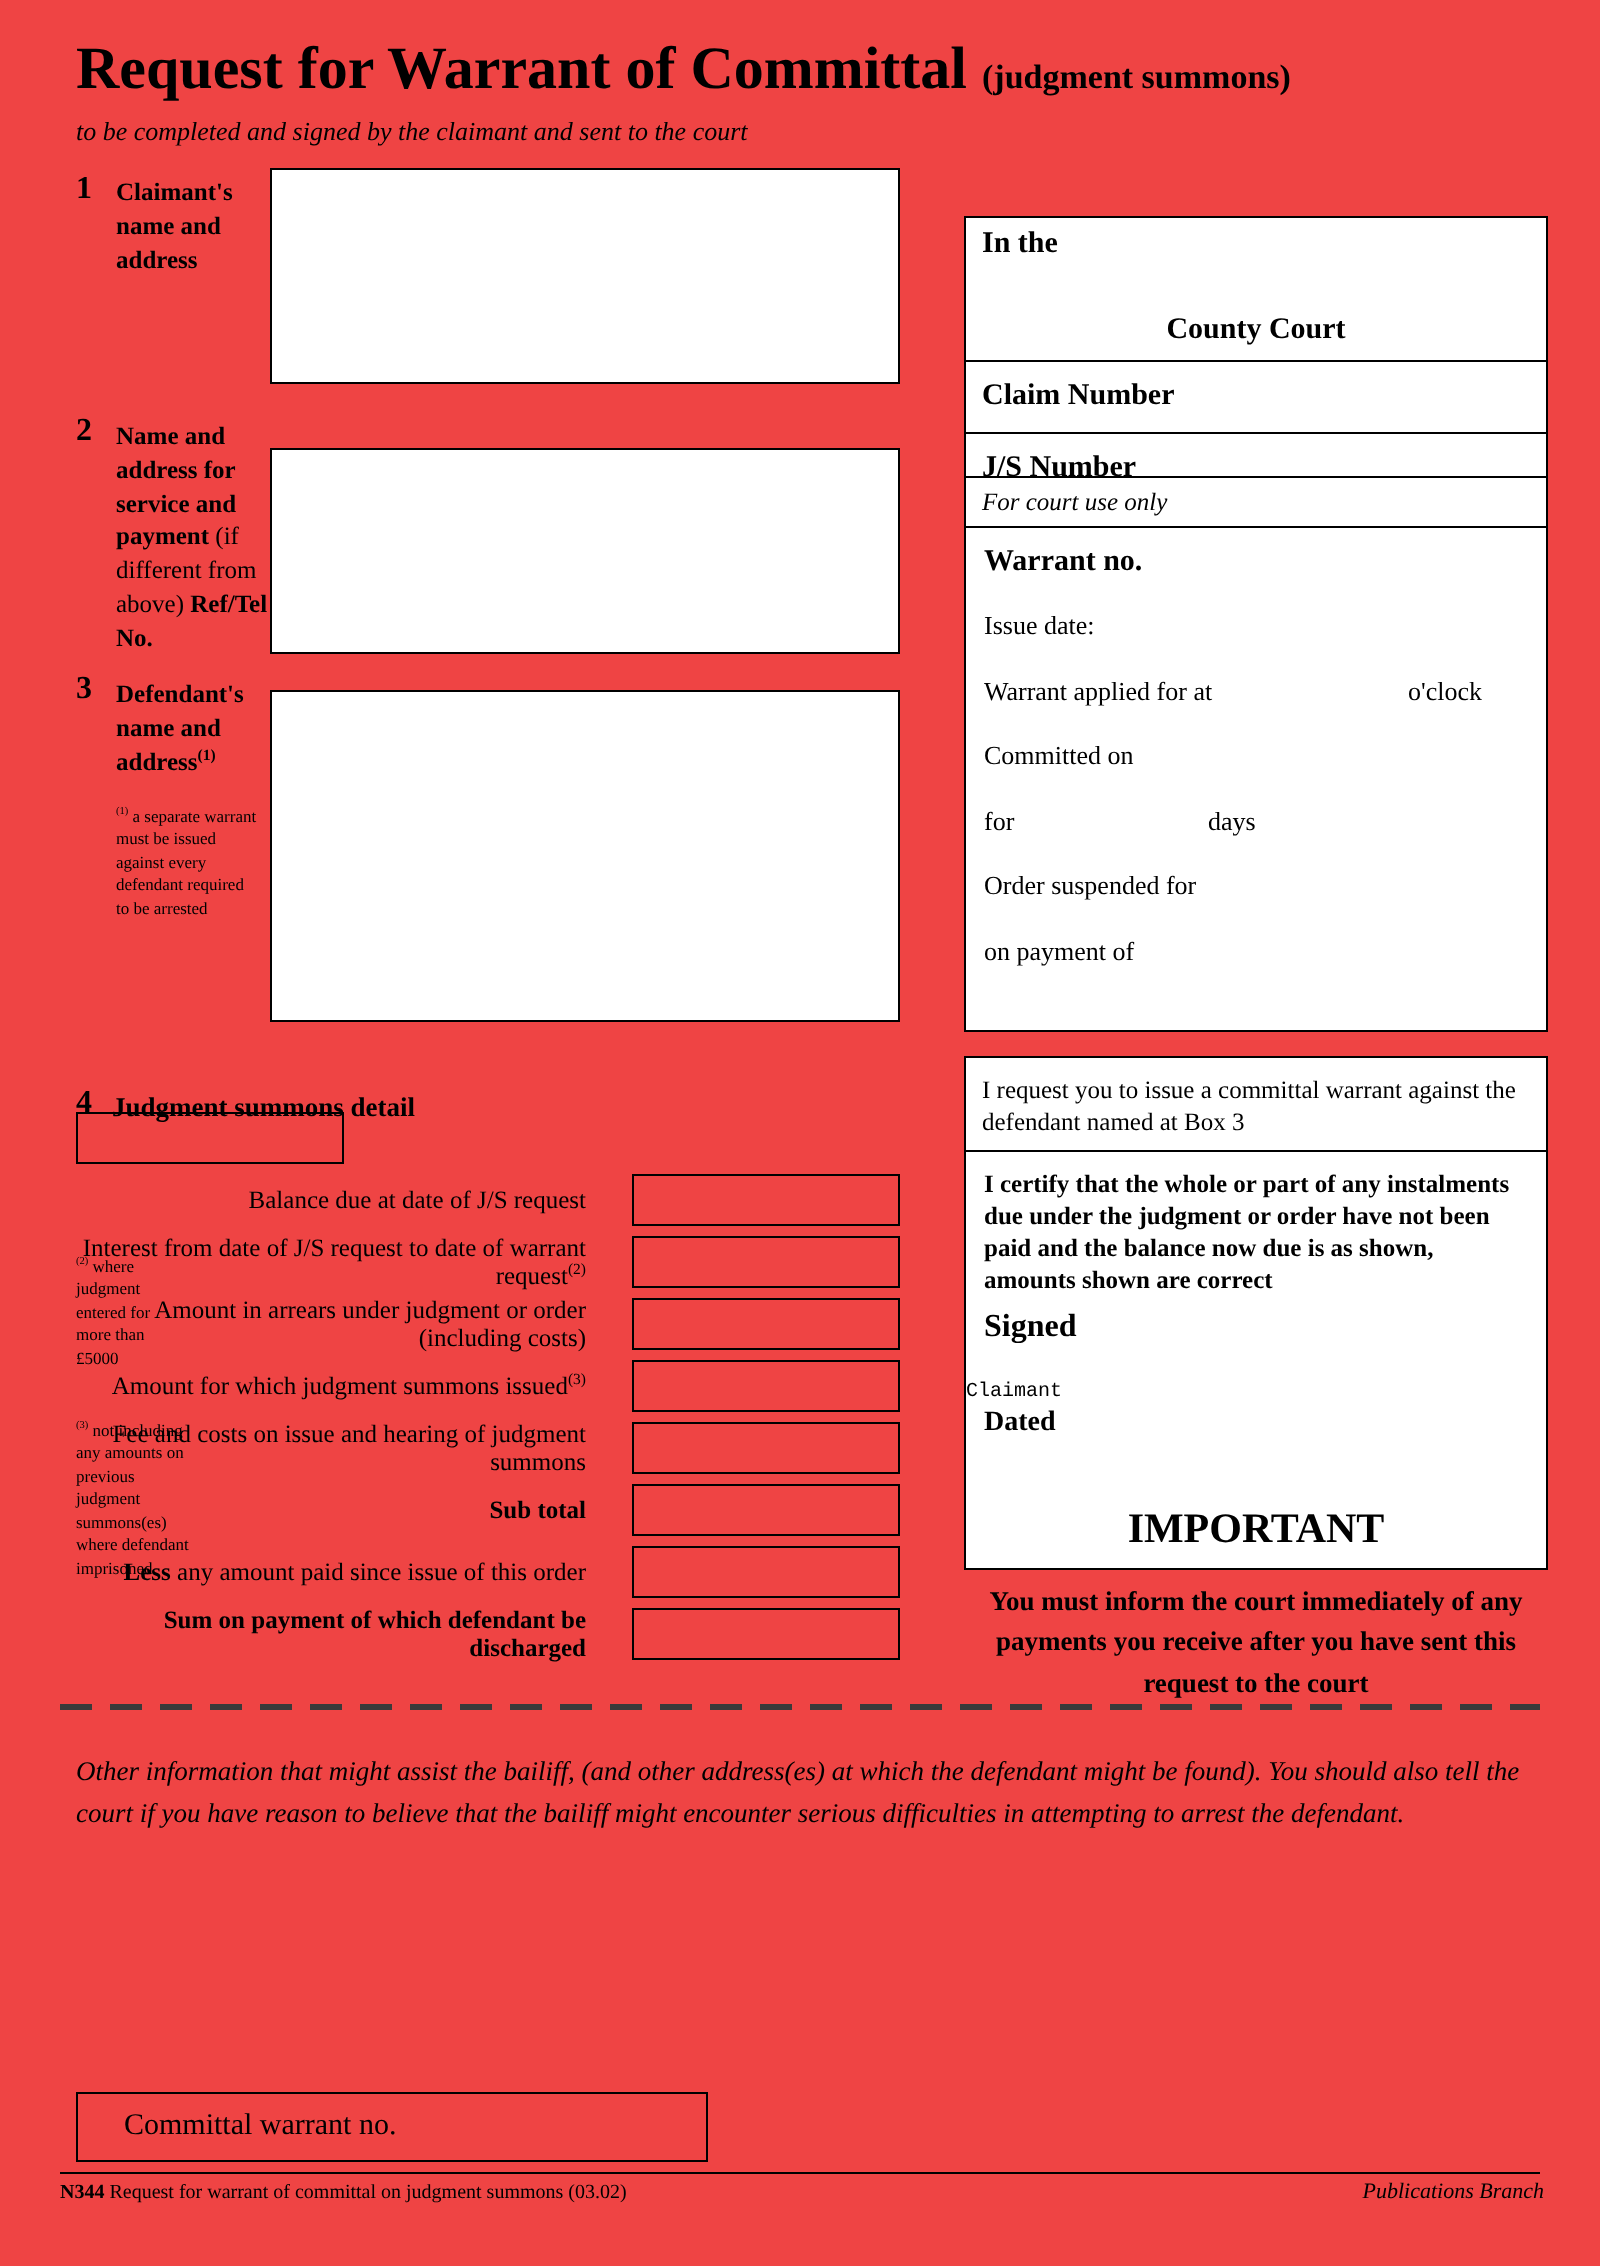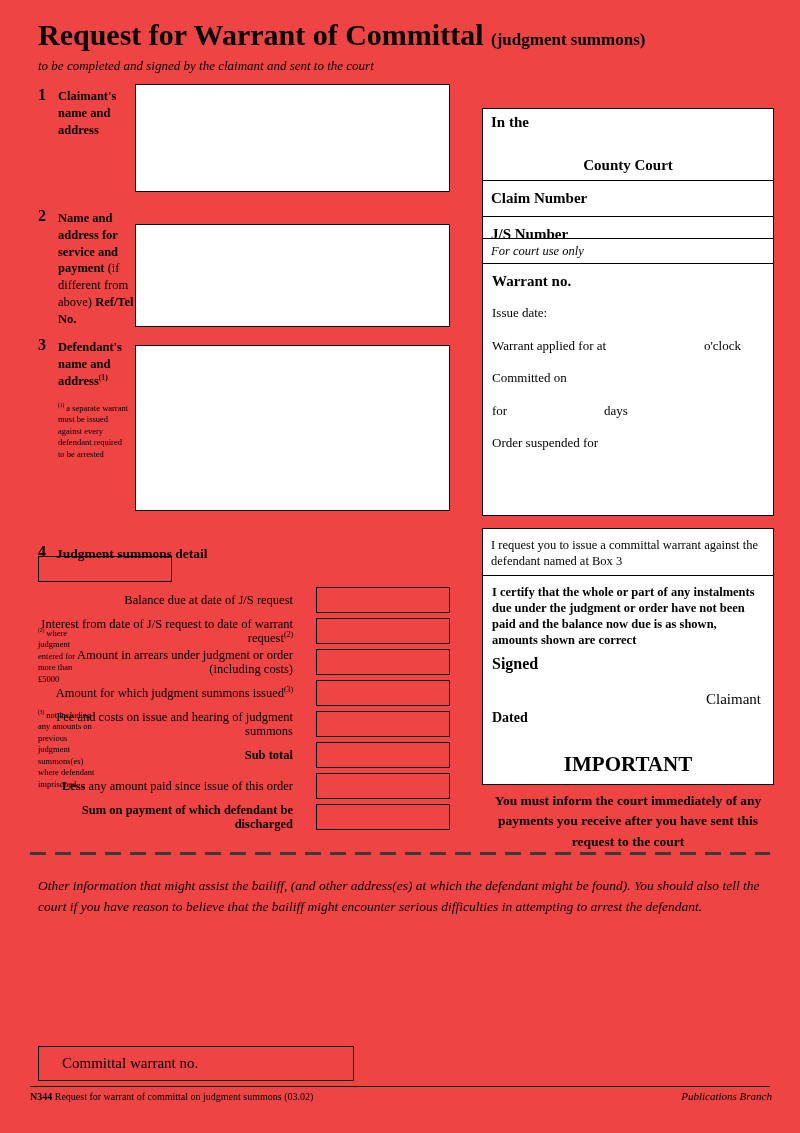--- a/index.html
+++ b/index.html
@@ -36,21 +36,21 @@
   .fcu-header { padding:5px 8px 4px; font-size:12.5px; font-style:italic; border-bottom:1.5px solid #000; }
   .fcu-body { padding:9px 9px 0; }
   .fcu-warrant { font-size:15px; font-weight:bold; height:17px; margin-bottom:15px; }
   .fcu-line { position:relative; font-size:13px; height:16px; margin-bottom:16.5px; }
   .fcu-line .at-right { position:absolute; left:212px; top:0; }
   .fcu-line .at-mid { position:absolute; left:112px; top:0; }
 
   .req-p1 { padding:8px 8px 6px; font-size:12.5px; line-height:1.28; min-height:47px; border-bottom:1.5px solid #000; }
   .req-p2 { padding:8px 9px 0; font-size:12.5px; font-weight:bold; line-height:1.28; }
   .req-signed { padding-left:9px; margin-top:7px; font-size:16px; font-weight:bold; }
-  .req-claimant { margin-top:18px; padding-right:12px; text-align:right; font-size:15px; }
+  .req-claimant { margin-top:18px; padding-right:12px; font-size:10px;font-family:Liberation Mono, monospace; }
   .req-dated { padding-left:9px; margin-top:2px; font-size:14px; font-weight:bold; }
 
   .important { position:absolute; left:482px; top:752px; width:292px; text-align:center; }
   .important .head { font-size:21px; font-weight:bold; margin-bottom:14px; }
   .important .txt { font-size:13.5px; font-weight:bold; line-height:1.5; }
 
   .dashed-divider { position:absolute; left:30px; top:852px; width:740px; height:3px;
       background:repeating-linear-gradient(90deg,#3a3a3a 0,#3a3a3a 16px,transparent 16px,transparent 25px); }
 
   .other-info { position:absolute; left:38px; top:876px; width:734px;
@@ -162,20 +162,21 @@
       <div class="fcu-line">
         <span>Warrant applied for at</span>
         <span class="at-right">o'clock</span>
       </div>
       <div class="fcu-line"><span>Committed on</span></div>
       <div class="fcu-line">
         <span>for</span>
         <span class="at-mid">days</span>
       </div>
       <div class="fcu-line"><span>Order suspended for</span></div>
+      <div class="fcu-line"><span>on payment of</span></div>
     </div>
   </div>
 
   <div class="rbox" style="top:528px; height:257px;">
     <div class="req-p1">I request you to issue a committal warrant against the defendant named at Box 3</div>
     <div class="req-p2">I certify that the whole or part of any instalments due under the judgment or order have not been paid and the balance now due is as shown, amounts shown are correct</div>
     <div class="req-signed">Signed</div>
     <div class="req-claimant">Claimant</div>
     <div class="req-dated">Dated</div>
   </div>

